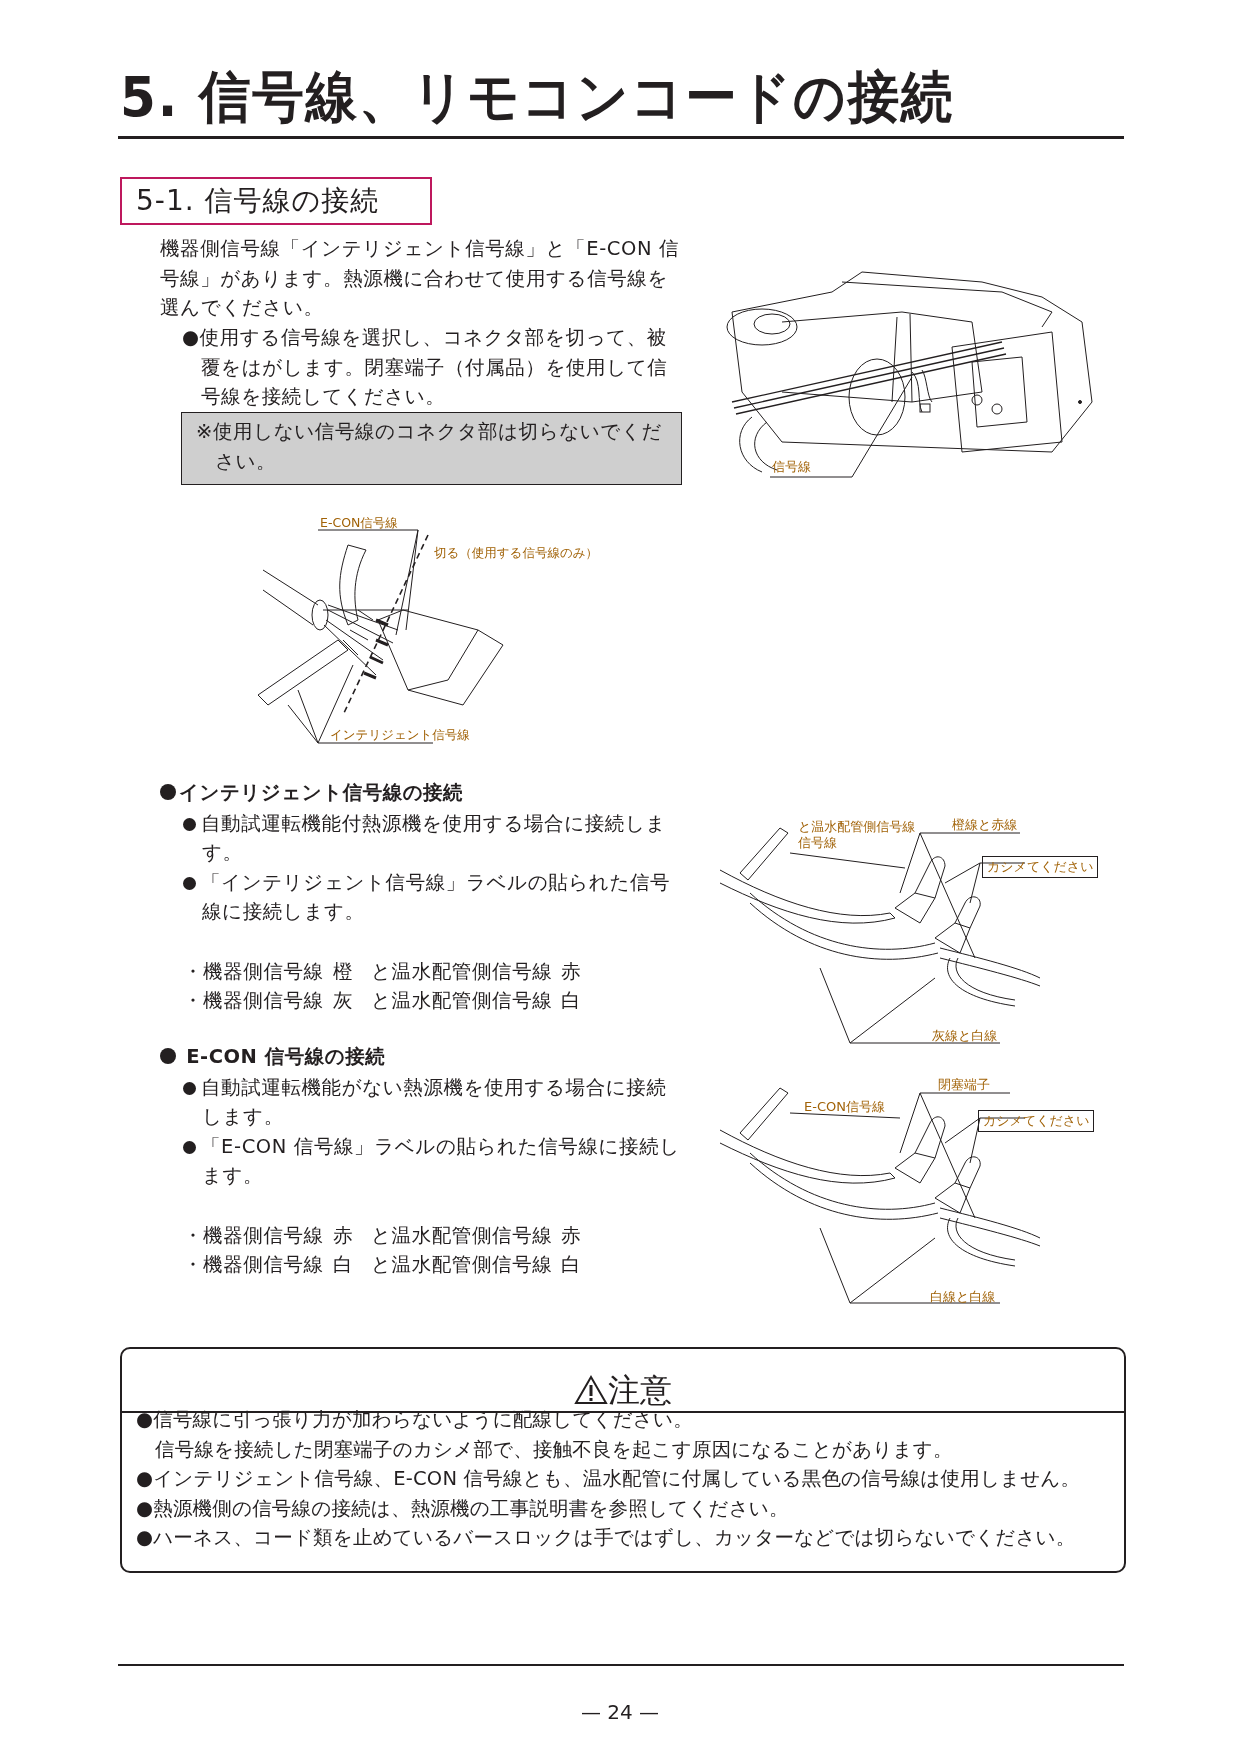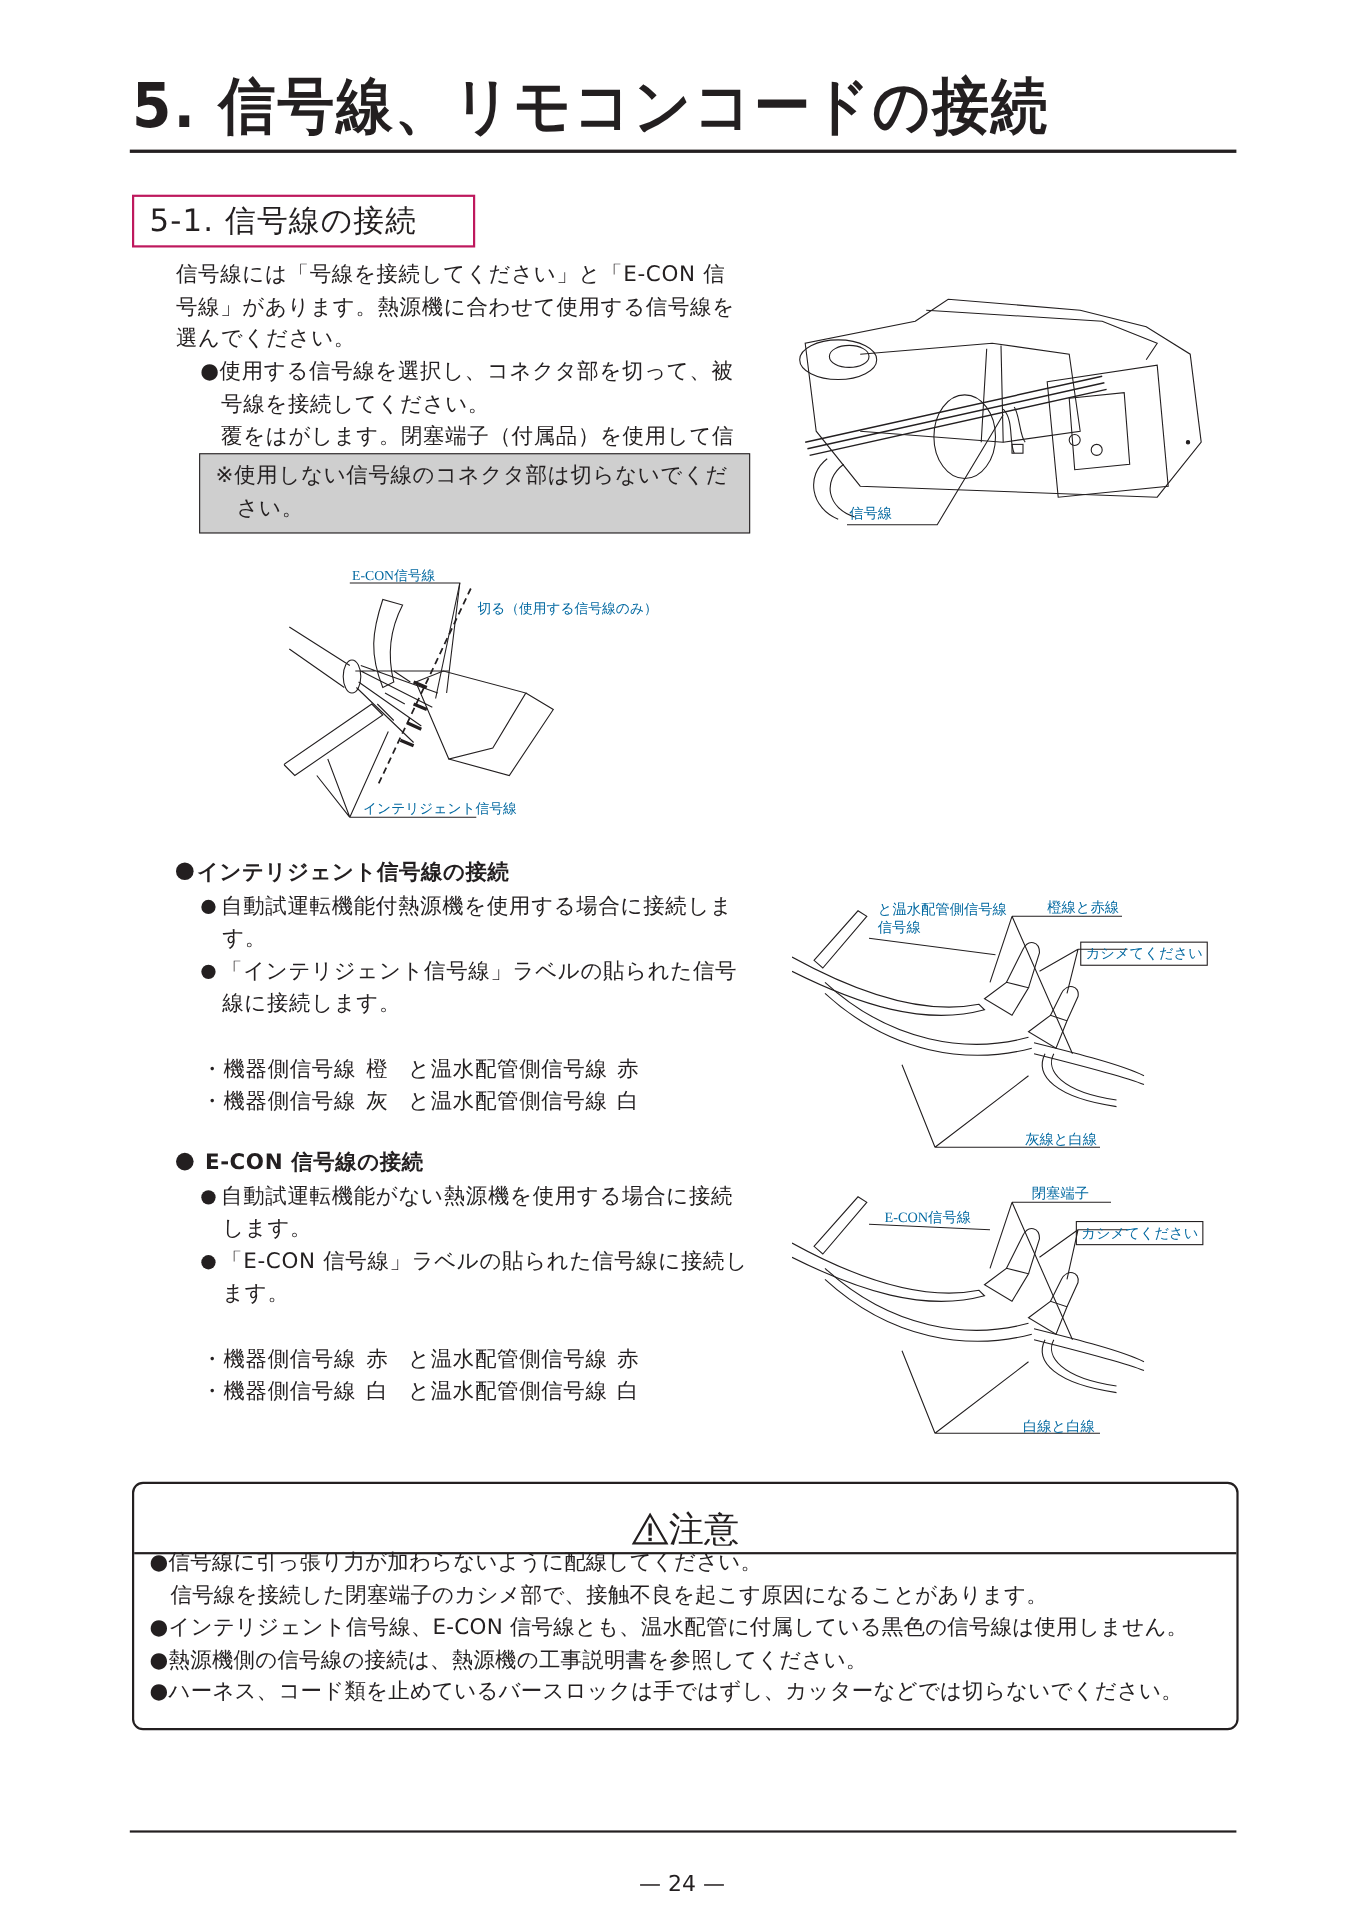--- a/index.html
+++ b/index.html
@@ -25,21 +25,21 @@
       left: 181px; top: 412px; width: 501px; height: 73px; background: #cfcfcf;
       border: 1px solid #231f20; padding: 4px 10px 0 14px;
     }
     .note-box .cont { padding-left: 19px; }
     .sub-head { font-size: 19.5px; font-weight: bold; letter-spacing: 0.5px; }
     .dot { display: inline-block; width: 16px; height: 16px; border-radius: 50%; background: #231f20; margin-right: 3px; vertical-align: -1px; }
     .dot.small { width: 13px; height: 13px; margin-right: 5px; }
     .list-item { display: block; padding-left: 19px; text-indent: -19px; }
     .pair-row { display: block; }
     .pair-row span { display: inline-block; }
-    .diagram-label { font-size: 13px; letter-spacing: 0; color: #0369a1; white-space: nowrap; font-family: Liberation Serif, serif; }
+    .diagram-label { font-size: 13px; letter-spacing: 0; color: #a16207; white-space: nowrap; }
     .caution-box {
       left: 120px; top: 1347px; width: 1006px; height: 226px; border: 2px solid #231f20;
       border-radius: 10px;
     }
     .caution-head {
       position: absolute; left: 0; top: 0; width: 100%; height: 46px; border-bottom: 2px solid #231f20;
       text-align: center; font-size: 32px; line-height: 46px; margin-top: 18px;
     }
     .caution-body { position: absolute; left: 14px; top: 56px; right: 10px; font-size: 19.5px; line-height: 29.6px; }
     .caution-body .line { display: block; white-space: nowrap; letter-spacing: 0.2px; }
@@ -48,28 +48,28 @@
     .page-num { left: 0; width: 1240px; top: 1700px; text-align: center; font-size: 20px; }
   </style>
 </head>
 <body>
 
 <div class="abs page-title">5. 信号線、リモコンコードの接続</div>
 <div class="abs title-rule"></div>
 <div class="abs section-title">5-1. 信号線の接続</div>
 
 <div class="abs p intro">
-  <span class="line" style="display:block">信号線には「号線を接続してください」と「E-CON 信</span>
+  <span class="line" style="display:block">機器側信号線「インテリジェント信号線」と「E-CON 信</span>
   <span class="line" style="display:block">号線」があります。熱源機に合わせて使用する信号線を</span>
   <span class="line" style="display:block">選んでください。</span>
 </div>
 <div class="abs p bullet-block">
   <span class="line">●使用する信号線を選択し、コネクタ部を切って、被</span>
+  <span class="line" style="padding-left:19px">覆をはがします。閉塞端子（付属品）を使用して信</span>
   <span class="line" style="padding-left:19px">号線を接続してください。</span>
-  <span class="line" style="padding-left:19px">覆をはがします。閉塞端子（付属品）を使用して信</span>
 </div>
 <div class="abs p note-box">
   <span style="display:block">※使用しない信号線のコネクタ部は切らないでくだ</span>
   <span class="cont" style="display:block">さい。</span>
 </div>
 
 <div class="abs" style="left:722px; top:252px; width:380px; height:230px;">
   <svg width="380" height="230" viewBox="0 0 380 230" fill="none" stroke="#231f20" stroke-width="1">
     <path d="M110 40 L140 20 L260 30 L320 45 L360 70 L370 150 L330 200 L60 190 L20 140 L10 60 Z"></path>
     <path d="M120 30 L280 40 L330 60 L320 75"></path>

